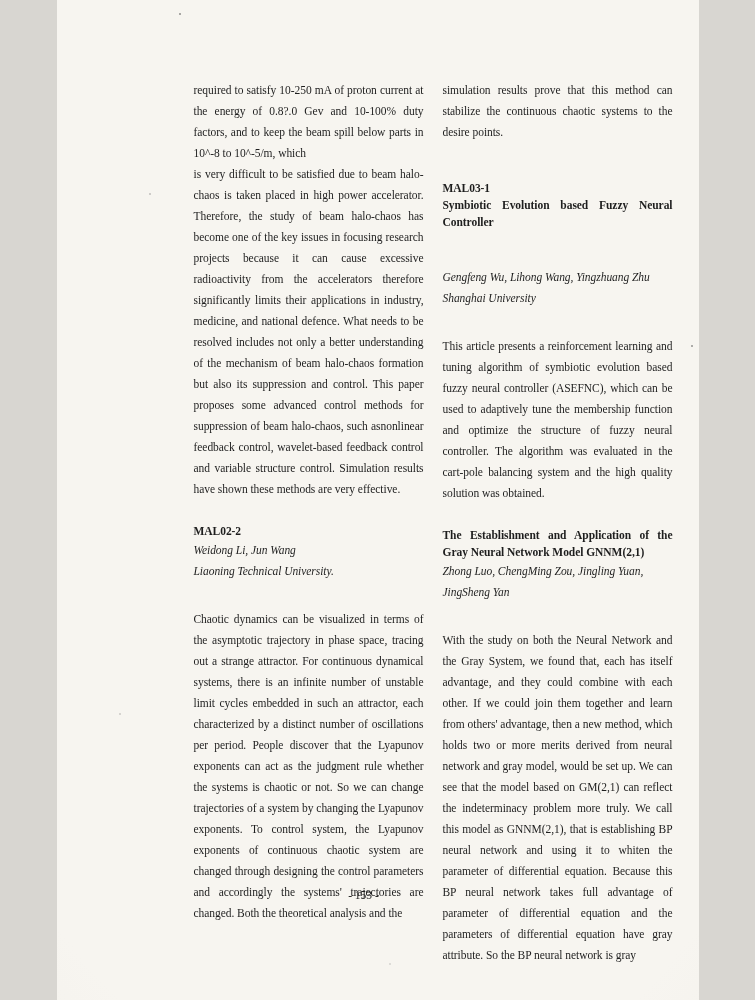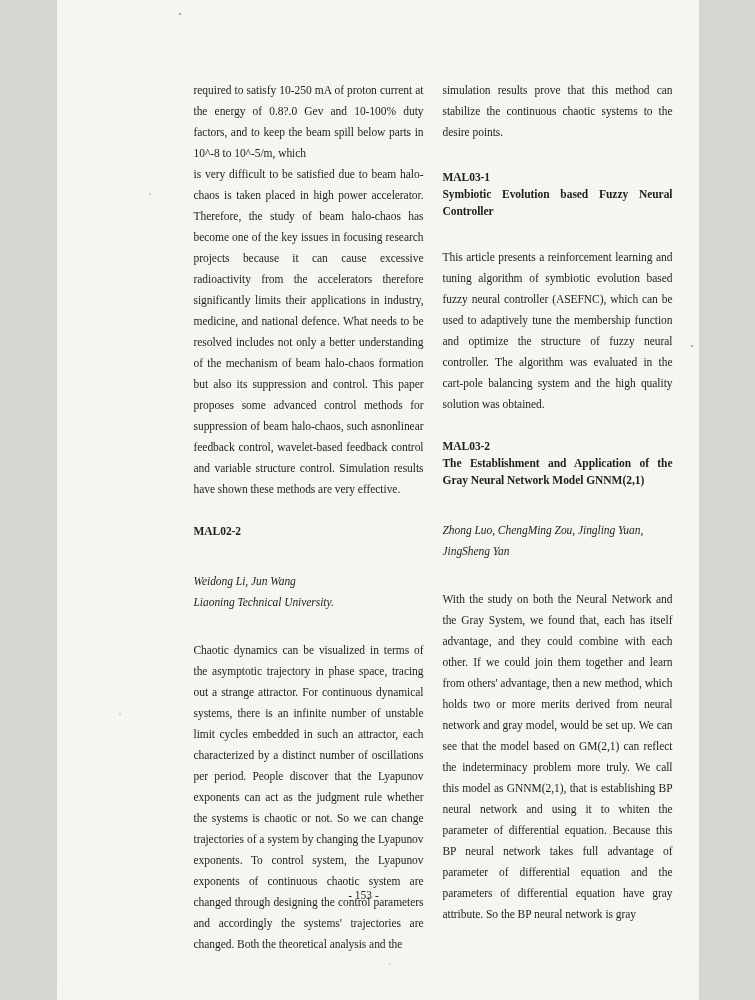--- a/index.html
+++ b/index.html
@@ -50,21 +50,20 @@
   .para { margin: 0; }
   .session-head {
     margin-top: 23px;
     font-weight: bold;
     line-height: 17px;
     text-align: justify;
   }
   .session-code { }
   .session-title { }
   .byline {
-    margin-top: 31px;
     font-style: italic;
     line-height: 21px;
     text-align: left;
   }
   .abstract {
     margin-top: 27px;
     margin-bottom: 0;
   }
   .footer {
     position: absolute;
@@ -96,30 +95,33 @@
         <div>Weidong Li, Jun Wang</div>
         <div>Liaoning Technical University.</div>
       </div>
 
       <p class="para abstract">Chaotic dynamics can be visualized in terms of the asymptotic trajectory in phase space, tracing out a strange attractor. For continuous dynamical systems, there is an infinite number of unstable limit cycles embedded in such an attractor, each characterized by a distinct number of oscillations per period. People discover that the Lyapunov exponents can act as the judgment rule whether the systems is chaotic or not. So we can change trajectories of a system by changing the Lyapunov exponents. To control system, the Lyapunov exponents of continuous chaotic system are changed through designing the control parameters and accordingly the systems' trajectories are changed. Both the theoretical analysis and the</p>
     </div>
 
     <div class="col">
       <p class="para">simulation results prove that this method can stabilize the continuous chaotic systems to the desire points.</p>
 
-      <div class="session-head" style="margin-top: 26px;">
+      <div class="session-head" style="margin-top: 37px;">
         <div class="session-code">MAL03-1</div>
         <div class="session-title">Symbiotic Evolution based Fuzzy Neural Controller</div>
       </div>
 
+      <div class="byline" style="margin-top: 36px;">
+        <div>Gengfeng Wu, Lihong Wang, Yingzhuang Zhu</div>
+        <div>Shanghai University</div>
+      </div>
 
       <p class="para abstract">This article presents a reinforcement learning and tuning algorithm of symbiotic evolution based fuzzy neural controller (ASEFNC), which can be used to adaptively tune the membership function and optimize the structure of fuzzy neural controller. The algorithm was evaluated in the cart-pole balancing system and the high quality solution was obtained.</p>
 
       <div class="session-head">
-        <div class="session-code">MAL03-2</div>
         <div class="session-title">The Establishment and Application of the Gray Neural Network Model GNNM(2,1)</div>
       </div>
 
       <div class="byline">
         <div>Zhong Luo, ChengMing Zou, Jingling Yuan, JingSheng Yan</div>
       </div>
 
       <p class="para abstract">With the study on both the Neural Network and the Gray System, we found that, each has itself advantage, and they could combine with each other. If we could join them together and learn from others' advantage, then a new method, which holds two or more merits derived from neural network and gray model, would be set up. We can see that the model based on GM(2,1) can reflect the indeterminacy problem more truly. We call this model as GNNM(2,1), that is establishing BP neural network and using it to whiten the parameter of differential equation. Because this BP neural network takes full advantage of parameter of differential equation and the parameters of differential equation have gray attribute. So the BP neural network is gray</p>
     </div>
 

